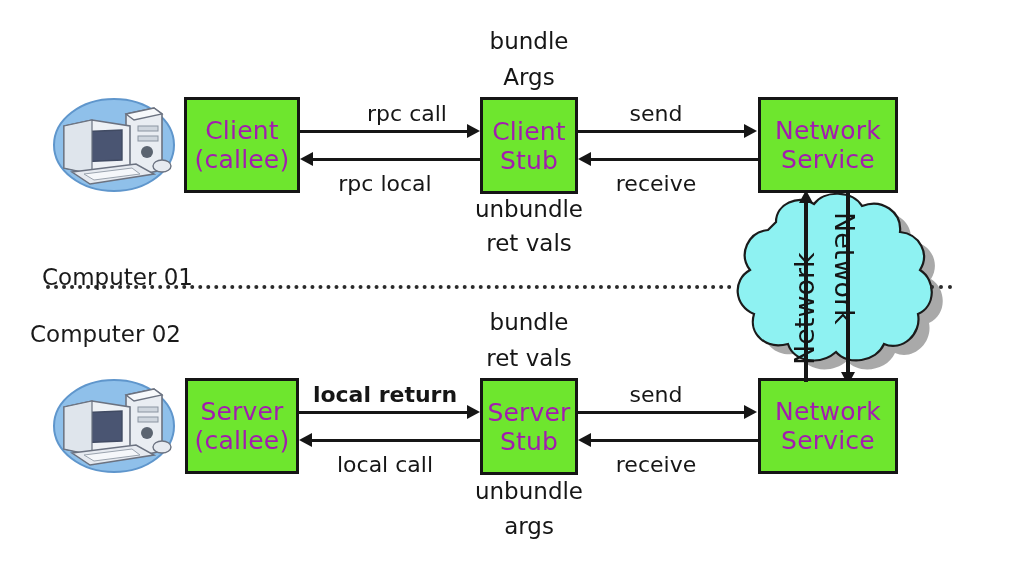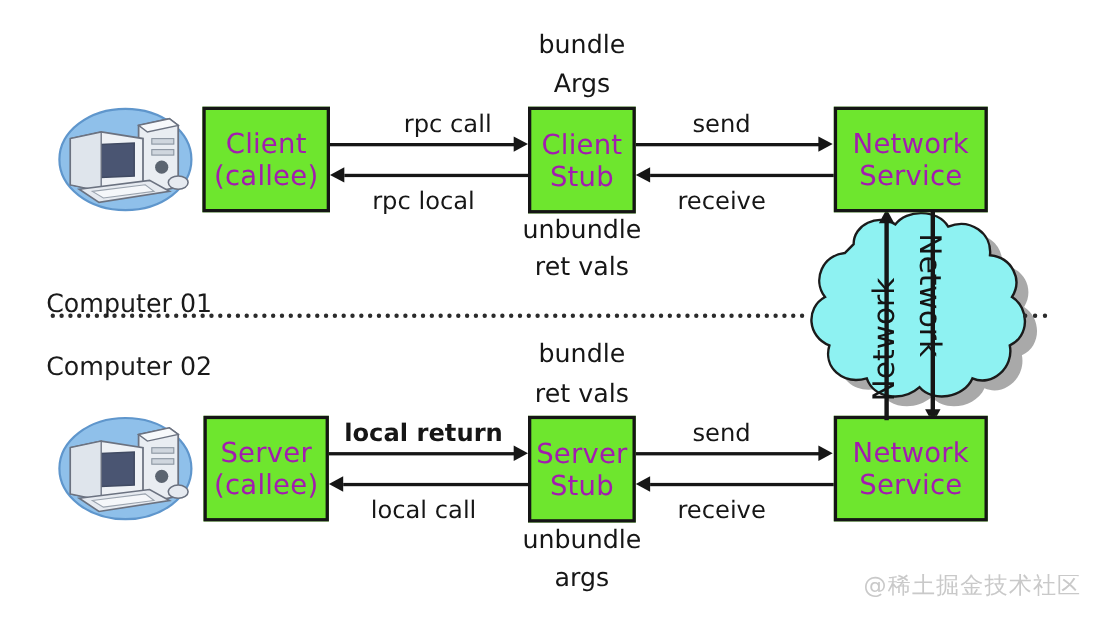--- a/index.html
+++ b/index.html
@@ -226,21 +226,21 @@
   </div>
 
   <div class="vline" style="left:804px; top:196px; height:186px;"></div>
   <div class="arrowhead up" style="left:799px; top:190px;"></div>
   <div class="netword-vert ccw" style="left:789px; top:365px;">Network</div>
 
   <div class="vline" style="left:846px; top:192px; height:186px;"></div>
   <div class="arrowhead down" style="left:841px; top:372px;"></div>
   <div class="netword-vert cw" style="left:860px; top:212px;">Network</div>
 
-  <div class="lbl machine-lbl" style="left:42px; top:302px;">Computer 02</div>
+  <div class="lbl machine-lbl" style="left:30px; top:302px;">Computer 02</div>
 
   <div class="pc" style="left:50px; top:377px; width:128px; height:98px;">
     <svg width="128" height="98" viewBox="0 0 128 98">
       <ellipse cx="64" cy="49" rx="60" ry="46" fill="#8fc0ea"></ellipse>
       <ellipse cx="64" cy="49" rx="60" ry="46" fill="none" stroke="#5f96cc" stroke-width="2"></ellipse>
       <path d="M76 18 L104 12 L112 18 L112 74 L84 80 L76 74 Z" fill="#e9edf2" stroke="#6b7280" stroke-width="1.6"></path>
       <path d="M76 18 L104 12 L112 18 L84 24 Z" fill="#f7f9fb" stroke="#6b7280" stroke-width="1.3"></path>
       <rect x="88" y="30" width="20" height="5" fill="#cfd6de" stroke="#8b95a1" stroke-width="1"></rect>
       <rect x="88" y="40" width="20" height="5" fill="#cfd6de" stroke="#8b95a1" stroke-width="1"></rect>
       <ellipse cx="97" cy="56" rx="6" ry="6" fill="#5b6470"></ellipse>
@@ -282,15 +282,14 @@
 
   <div class="hline" style="left:591px; top:439px; width:167px;"></div>
   <div class="arrowhead left" style="left:578px; top:433px;"></div>
   <div class="lbl center" style="left:656px; top:452px;">receive</div>
 
   <div class="box" style="left:758px; top:378px; width:140px; height:96px;">
     <span class="l1">Network</span>
     <span class="l2">Service</span>
   </div>
 
-  <div id="watermark" style="left:785px; top:518px;">@稀土掘金技术社区</div>
 
 </div>
 
 </body></html>

